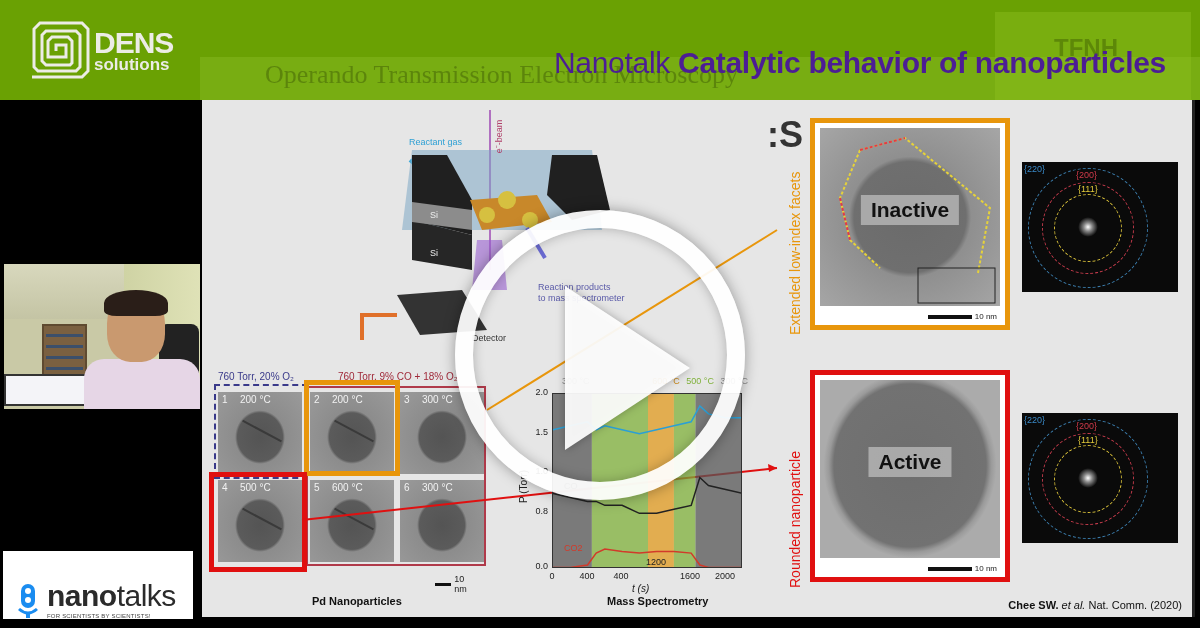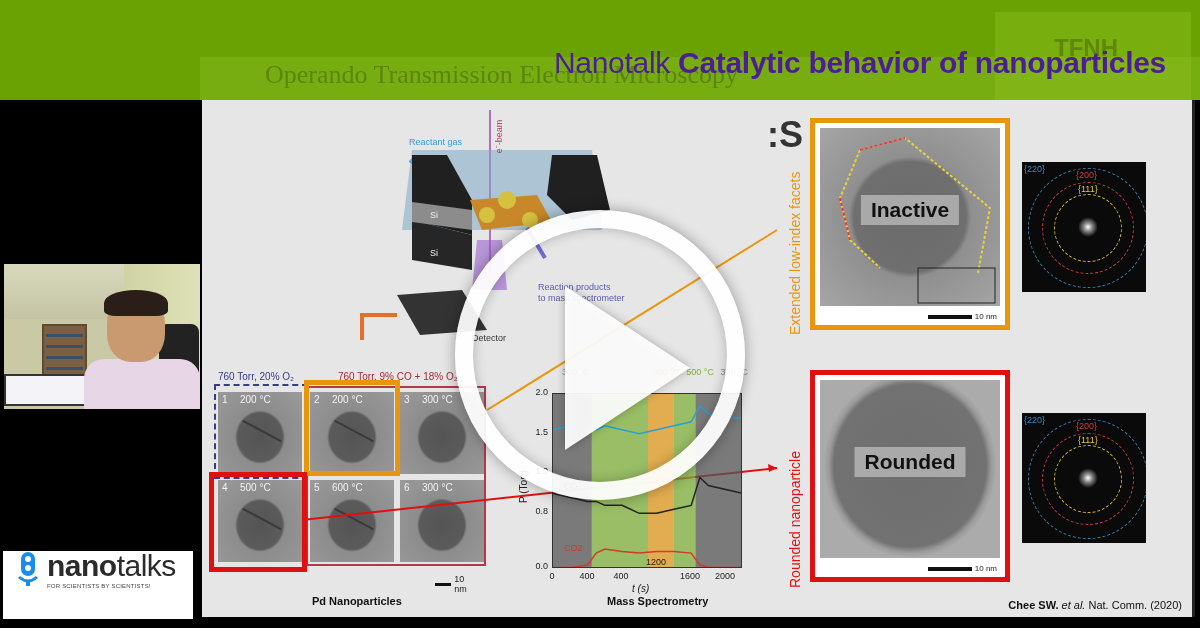--- a/index.html
+++ b/index.html
@@ -25,21 +25,21 @@
   .webcam{position:absolute;left:4px;top:264px;width:196px;height:145px;overflow:hidden;background:#c9c9a6}
   .webcam .ceiling{position:absolute;left:0;top:0;width:100%;height:55px;background:linear-gradient(#d8d8bd,#c4c4a4)}
   .webcam .wall{position:absolute;left:120px;top:0;width:76px;height:145px;background:linear-gradient(90deg,#cfd3a4,#dfe2b7)}
   .webcam .shelf{position:absolute;left:38px;top:60px;width:45px;height:65px;background:#7a6040;border:2px solid #5e4a30}
   .webcam .shelf i{display:block;height:3px;background:#3b4f6a;margin:8px 2px 0}
   .webcam .monitors{position:absolute;left:0;top:110px;width:110px;height:32px;background:#f4f4f8;border:2px solid #333}
   .webcam .head{position:absolute;left:103px;top:28px;width:58px;height:70px;border-radius:45% 45% 40% 40%;background:#c9996f}
   .webcam .hair{position:absolute;left:100px;top:26px;width:64px;height:26px;border-radius:50% 50% 20% 20%;background:#2a1e18}
   .webcam .chair{position:absolute;left:155px;top:60px;width:40px;height:60px;background:#222;border-radius:8px}
   .webcam .shirt{position:absolute;left:80px;top:95px;width:116px;height:50px;background:#e6d6e6;border-radius:20px 20px 0 0}
-  .nanotalks{position:absolute;left:3px;top:551px;width:190px;height:68px;background:#fff;display:flex;align-items:flex-start;padding-left:14px}
+  .nanotalks{position:absolute;left:3px;top:551px;width:190px;height:68px;background:#fff;display:flex;align-items:flex-end;padding-left:14px}
   .nt-icon{width:22px;height:36px;margin-right:8px}
   .nt-text .word{font-size:30px;font-weight:bold;color:#2b2b2b;letter-spacing:-0.5px;line-height:1}
   .nt-text .word .light{font-weight:normal}
   .nt-text .tag{font-size:6px;color:#444;letter-spacing:0.2px;margin-top:2px}
 
   
   .slide{position:absolute;left:202px;top:100px;width:990px;height:517px;background:#e6e6e6}
   .slide-right-edge{position:absolute;left:1192px;top:100px;width:3px;height:517px;background:#222}
   .slide .s-frag{position:absolute;left:565px;top:14px;font-size:36px;color:#333;font-weight:bold}
 
@@ -63,21 +63,21 @@
   .ytick{position:absolute;font-size:9px;color:#222;width:22px;text-align:right}
   .xtick{position:absolute;font-size:9px;color:#222;width:30px;text-align:center}
 
   
   .panel{position:absolute;width:200px;height:212px;border:5px solid;background:#fff}
   .panel .img{position:absolute;left:5px;top:5px;width:180px;height:178px;background:radial-gradient(ellipse at 50% 50%,#6b6b6b 0,#6f6f6f 44%,#8f8f8f 48%,#a6a6a6 100%)}
   .panel .word{position:absolute;left:50%;top:72px;transform:translateX(-50%);background:rgba(180,180,180,0.85);padding:3px 10px;font-size:21px;font-weight:bold;color:#111;white-space:nowrap}
   .panel .scale{position:absolute;right:8px;bottom:4px;font-size:8px;color:#222;display:flex;align-items:center;gap:3px}
   .panel .scale i{display:inline-block;width:44px;height:4px;background:#111}
   .vlabel{position:absolute;font-size:14px;white-space:nowrap;transform-origin:left top;transform:rotate(-90deg)}
-  .fft{position:absolute;width:124px;height:130px;background:#0a0a0a;overflow:hidden}
+  .fft{position:absolute;width:156px;height:130px;background:#0a0a0a;overflow:hidden}
   .fft .ring{position:absolute;border-radius:50%;border:1px dashed}
   .fft .lab{position:absolute;font-size:9px}
   .fft .core{position:absolute;left:56px;top:55px;width:20px;height:20px;border-radius:50%;background:radial-gradient(#fff 0,#888 30%,transparent 70%)}
 
   .citation{position:absolute;right:10px;bottom:6px;font-size:11px;color:#111;white-space:nowrap}
 
   
   .play{position:absolute;left:455px;top:210px;width:290px;height:290px;border-radius:50%;border:18px solid rgba(255,255,255,0.93);box-shadow:0 0 14px rgba(0,0,0,0.35),inset 0 0 12px rgba(0,0,0,0.25)}
   .play .tri{position:absolute;left:92px;top:58px;width:0;height:0;border-top:82px solid transparent;border-bottom:82px solid transparent;border-left:125px solid rgba(255,255,255,0.93);filter:drop-shadow(0 0 4px rgba(0,0,0,0.3))}
 </style>
@@ -86,20 +86,31 @@
 
 <div id="stage">
 
   <div class="banner">
     <div class="banner-slide-strip"></div>
     <div class="ghost-title">Operando Transmission Electron Microscopy</div>
     <div class="logo-box" style="left:995px;width:196px">
       <div class="ghost" style="left:59px;top:30px;font-size:24px">TFNH</div>
     </div>
 
+    <div class="dens-logo">
+      <svg class="dens-mark" viewBox="0 0 64 58">
+        <g fill="none" stroke="#ecece6" stroke-width="3">
+          <path d="M4 56 H54 L60 50 V8 L54 2 H12 L6 8 V46 L10 50 H48 L52 46 V14 L48 10 H18 L14 14 V40 L18 44 H42 L44 42 V20 L40 16 H24 L20 20 V36 H38 V24 H28 V30"></path>
+        </g>
+      </svg>
+      <div class="dens-text">
+        <span class="big">DENS</span>
+        <span class="small">solutions</span>
+      </div>
+    </div>
 
     <div class="title">
       <span class="thin">Nanotalk</span>
       <span class="bold">Catalytic behavior of nanoparticles</span>
     </div>
   </div>
 
   <div class="webcam">
     <div class="ceiling"></div>
     <div class="wall"></div>
@@ -205,21 +216,21 @@
         </div>
     </div>
     <div class="caption" style="left:110px;top:495px">Pd Nanoparticles</div>
 
     <svg style="position:absolute;left:0;top:0" width="990" height="517">
       <line x1="285" y1="310" x2="575" y2="130" stroke="#e8960c" stroke-width="2"></line>
       <line x1="100" y1="420" x2="575" y2="368" stroke="#e01010" stroke-width="2"></line>
       <polygon points="575,368 566,364 567,372" fill="#e01010"></polygon>
     </svg>
 
-    <div style="position:absolute;left:360px;top:267px;font-size:9px;white-space:nowrap">
+    <div style="position:absolute;left:360px;top:276px;font-size:9px;white-space:nowrap">
       <span style="color:#888">300 °C</span>
       <span style="color:#c88a20;margin-left:60px">600 °C</span>
       <span style="color:#7fb03a;margin-left:4px">500 °C</span>
       <span style="color:#888;margin-left:4px">300 °C</span>
     </div>
     <div class="chart">
       <div class="plot">
         <svg width="190" height="175" viewBox="0 0 2200 2.2" preserveAspectRatio="none">
           <g id="bands">
               <rect x="0" y="0" width="450" height="2.2" fill="#555555" opacity="0.75"></rect>
@@ -275,21 +286,21 @@
       <div class="ring" style="left:32px;top:32px;width:68px;height:68px;border-color:#d8c03a"></div>
       <div class="core"></div>
       <div class="lab" style="left:2px;top:2px;color:#3a8ac8">{220}</div>
       <div class="lab" style="left:54px;top:8px;color:#d03a4a">{200}</div>
       <div class="lab" style="left:56px;top:22px;color:#e0c83a">{111}</div>
     </div>
 
     <div class="vlabel" style="left:585px;top:488px;color:#e01010">Rounded nanoparticle</div>
     <div class="panel" style="left:608px;top:270px;border-color:#e01010">
       <div class="img" style="background:radial-gradient(ellipse 48% 52% at 50% 48%,#6e6e6e 0,#727272 88%,#9a9a9a 94%,#ababab 100%)"></div>
-      <div class="word">Rounded</div>
+      <div class="word">Active</div>
       <div class="scale">
           <i></i>
           <span>10 nm</span>
         </div>
     </div>
     <div class="fft" style="left:820px;top:313px">
       <div class="ring" style="left:6px;top:6px;width:120px;height:120px;border-color:#3a7aa8"></div>
       <div class="ring" style="left:20px;top:20px;width:92px;height:92px;border-color:#c03a4a"></div>
       <div class="ring" style="left:32px;top:32px;width:68px;height:68px;border-color:#d8c03a"></div>
       <div class="core"></div>

